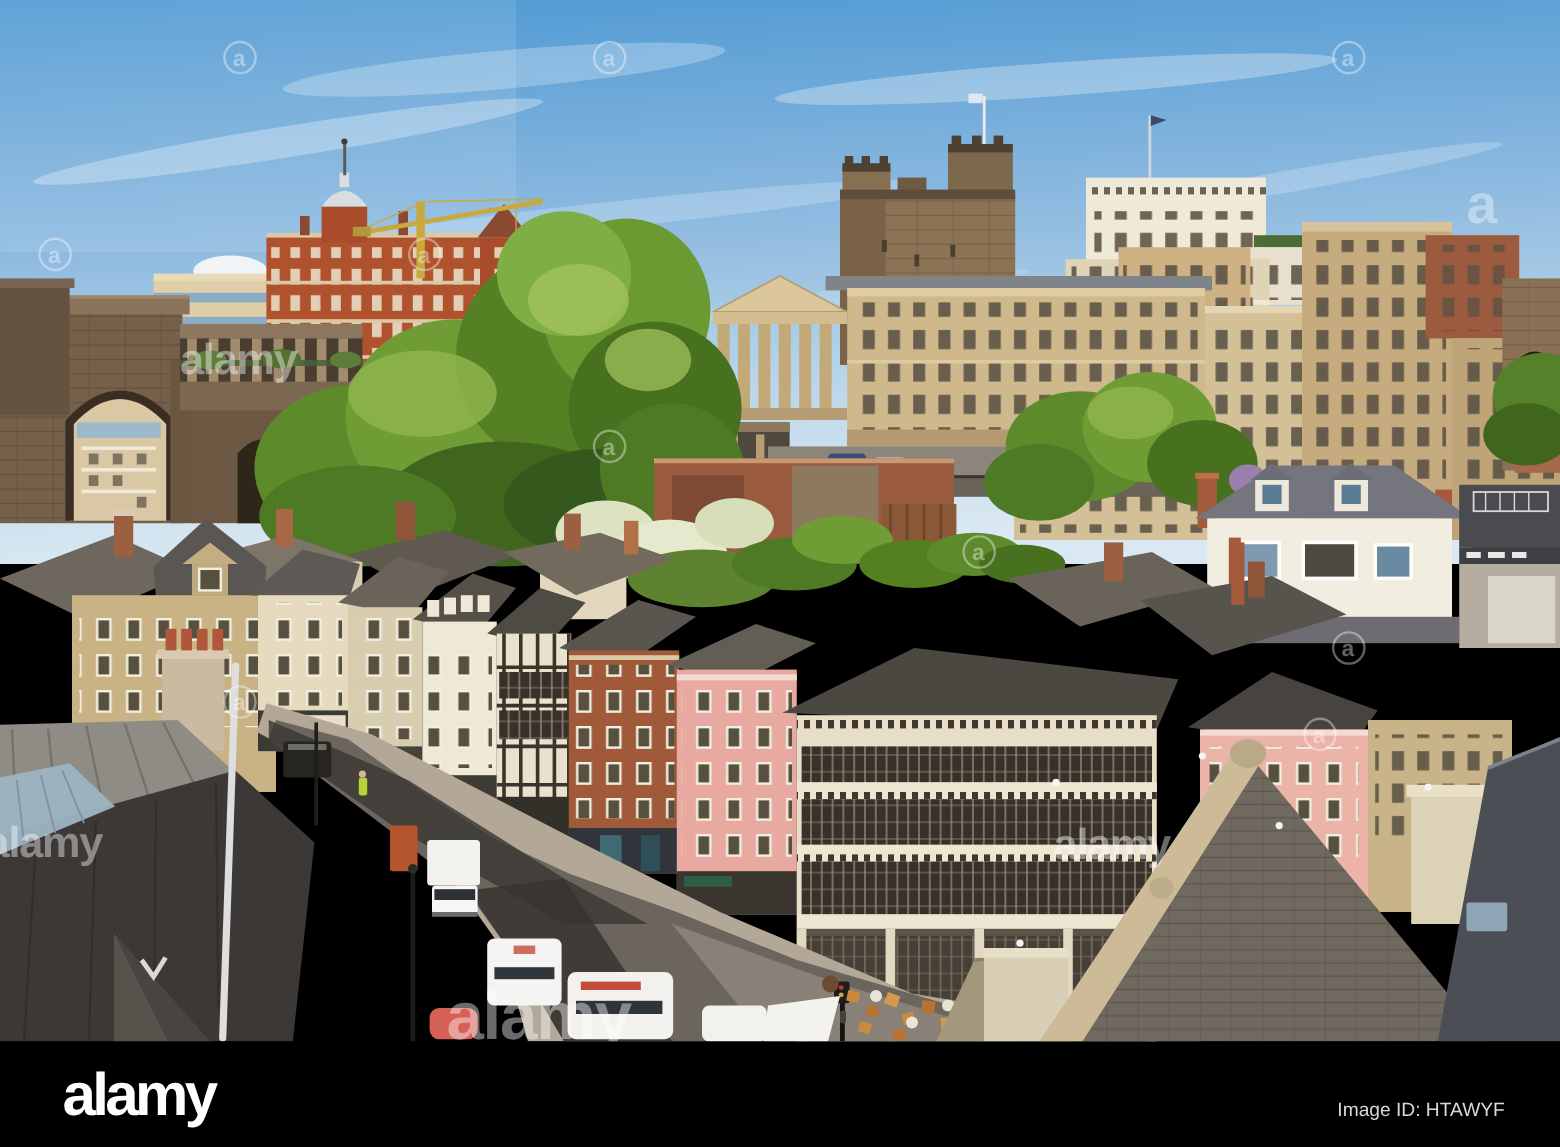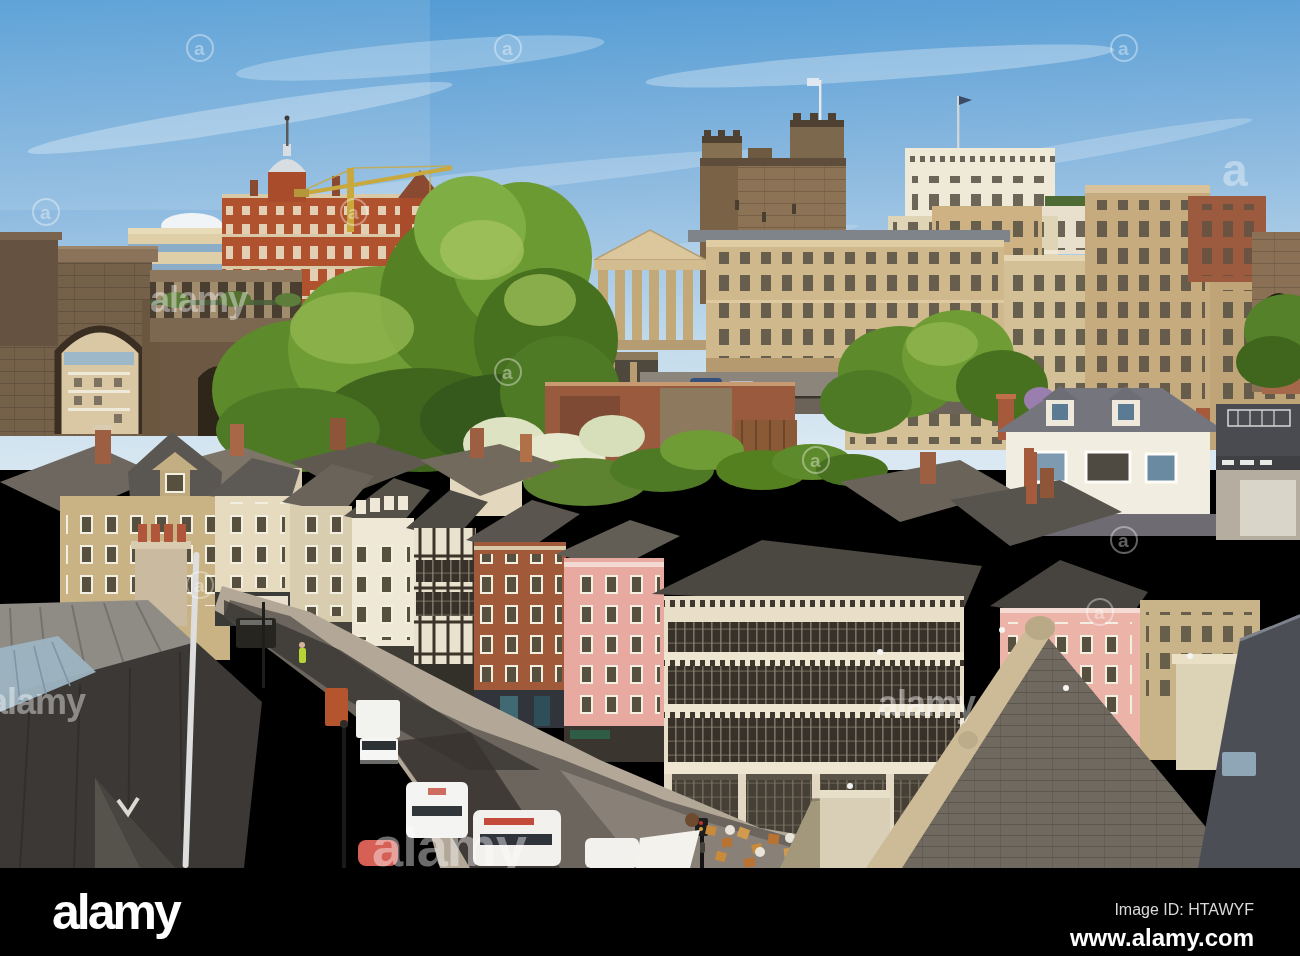--- a/index.html
+++ b/index.html
@@ -593,16 +593,15 @@
       <circle cx="1100" cy="612" r="13" class="wm-ring"></circle>
           <text x="1094" y="619" class="wm-a">a</text>
     </g>
   </g>
 </svg>
 
 <div class="footer">
   <div class="footer-logo">alamy</div>
   <div class="footer-right">
     <div class="footer-id">Image ID: HTAWYF</div>
-    <div class="footer-url">www.alamy.com</div>
   </div>
 </div>
 </div>
 
 </body></html>

